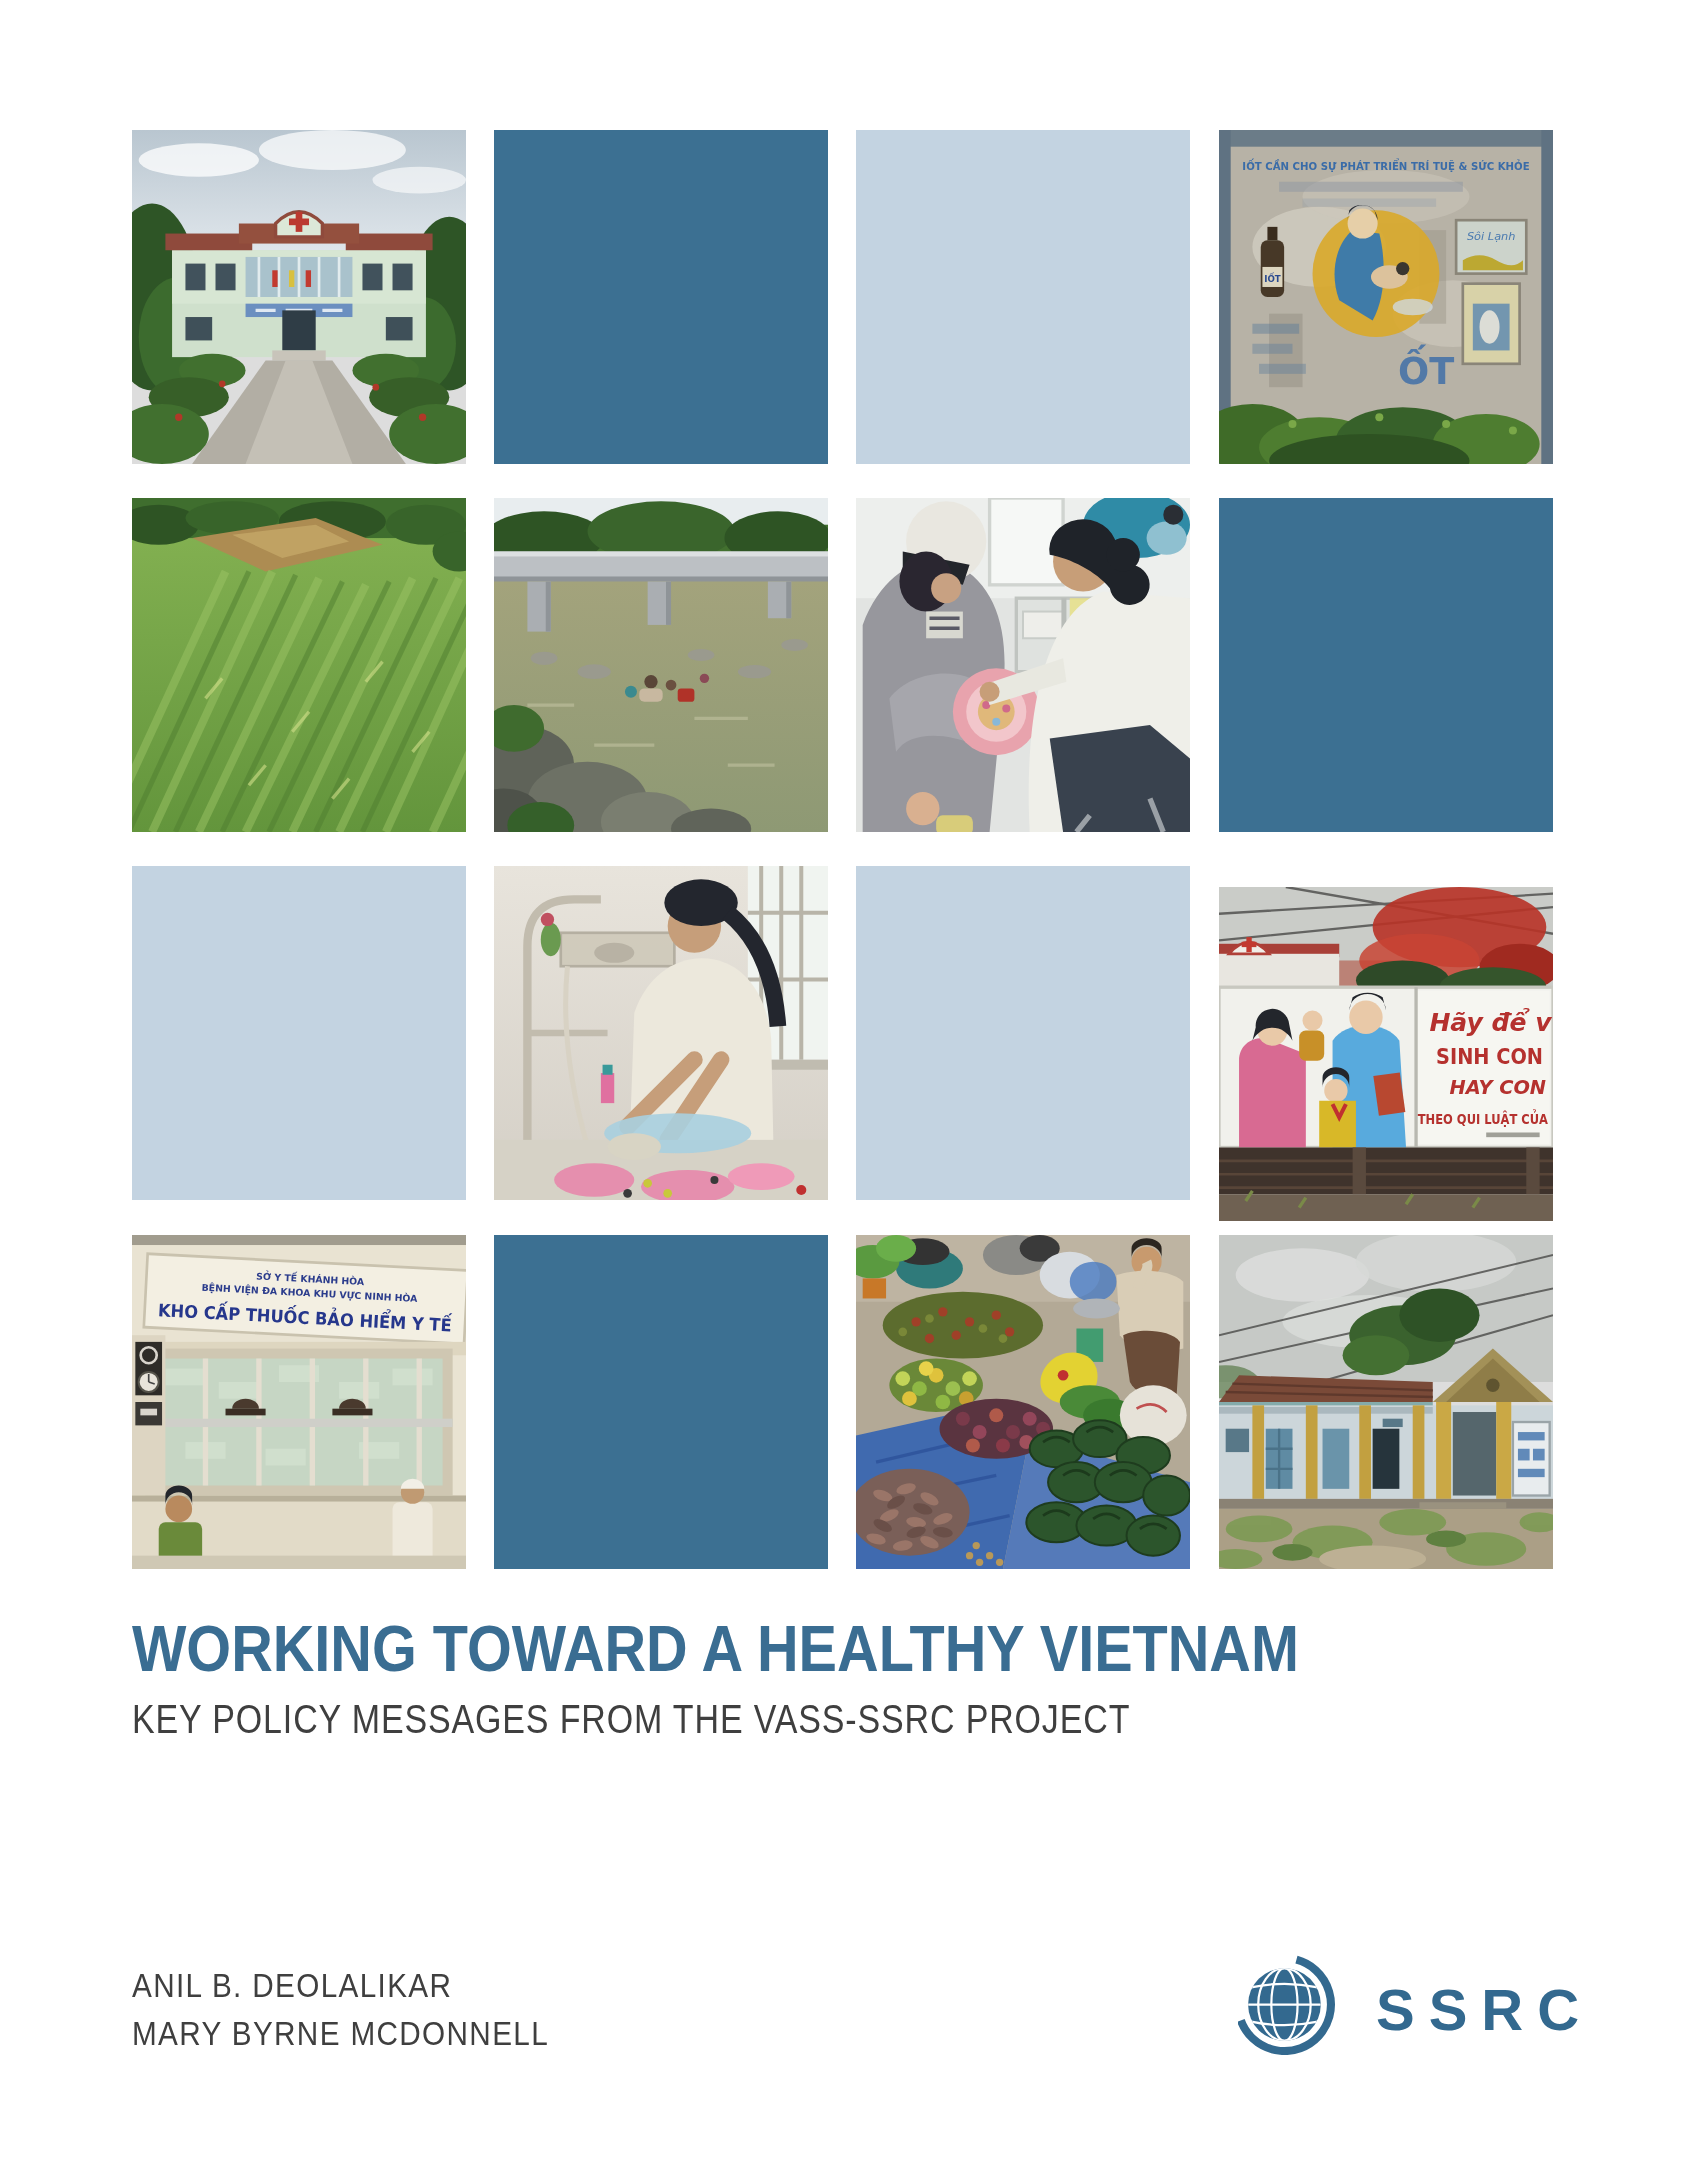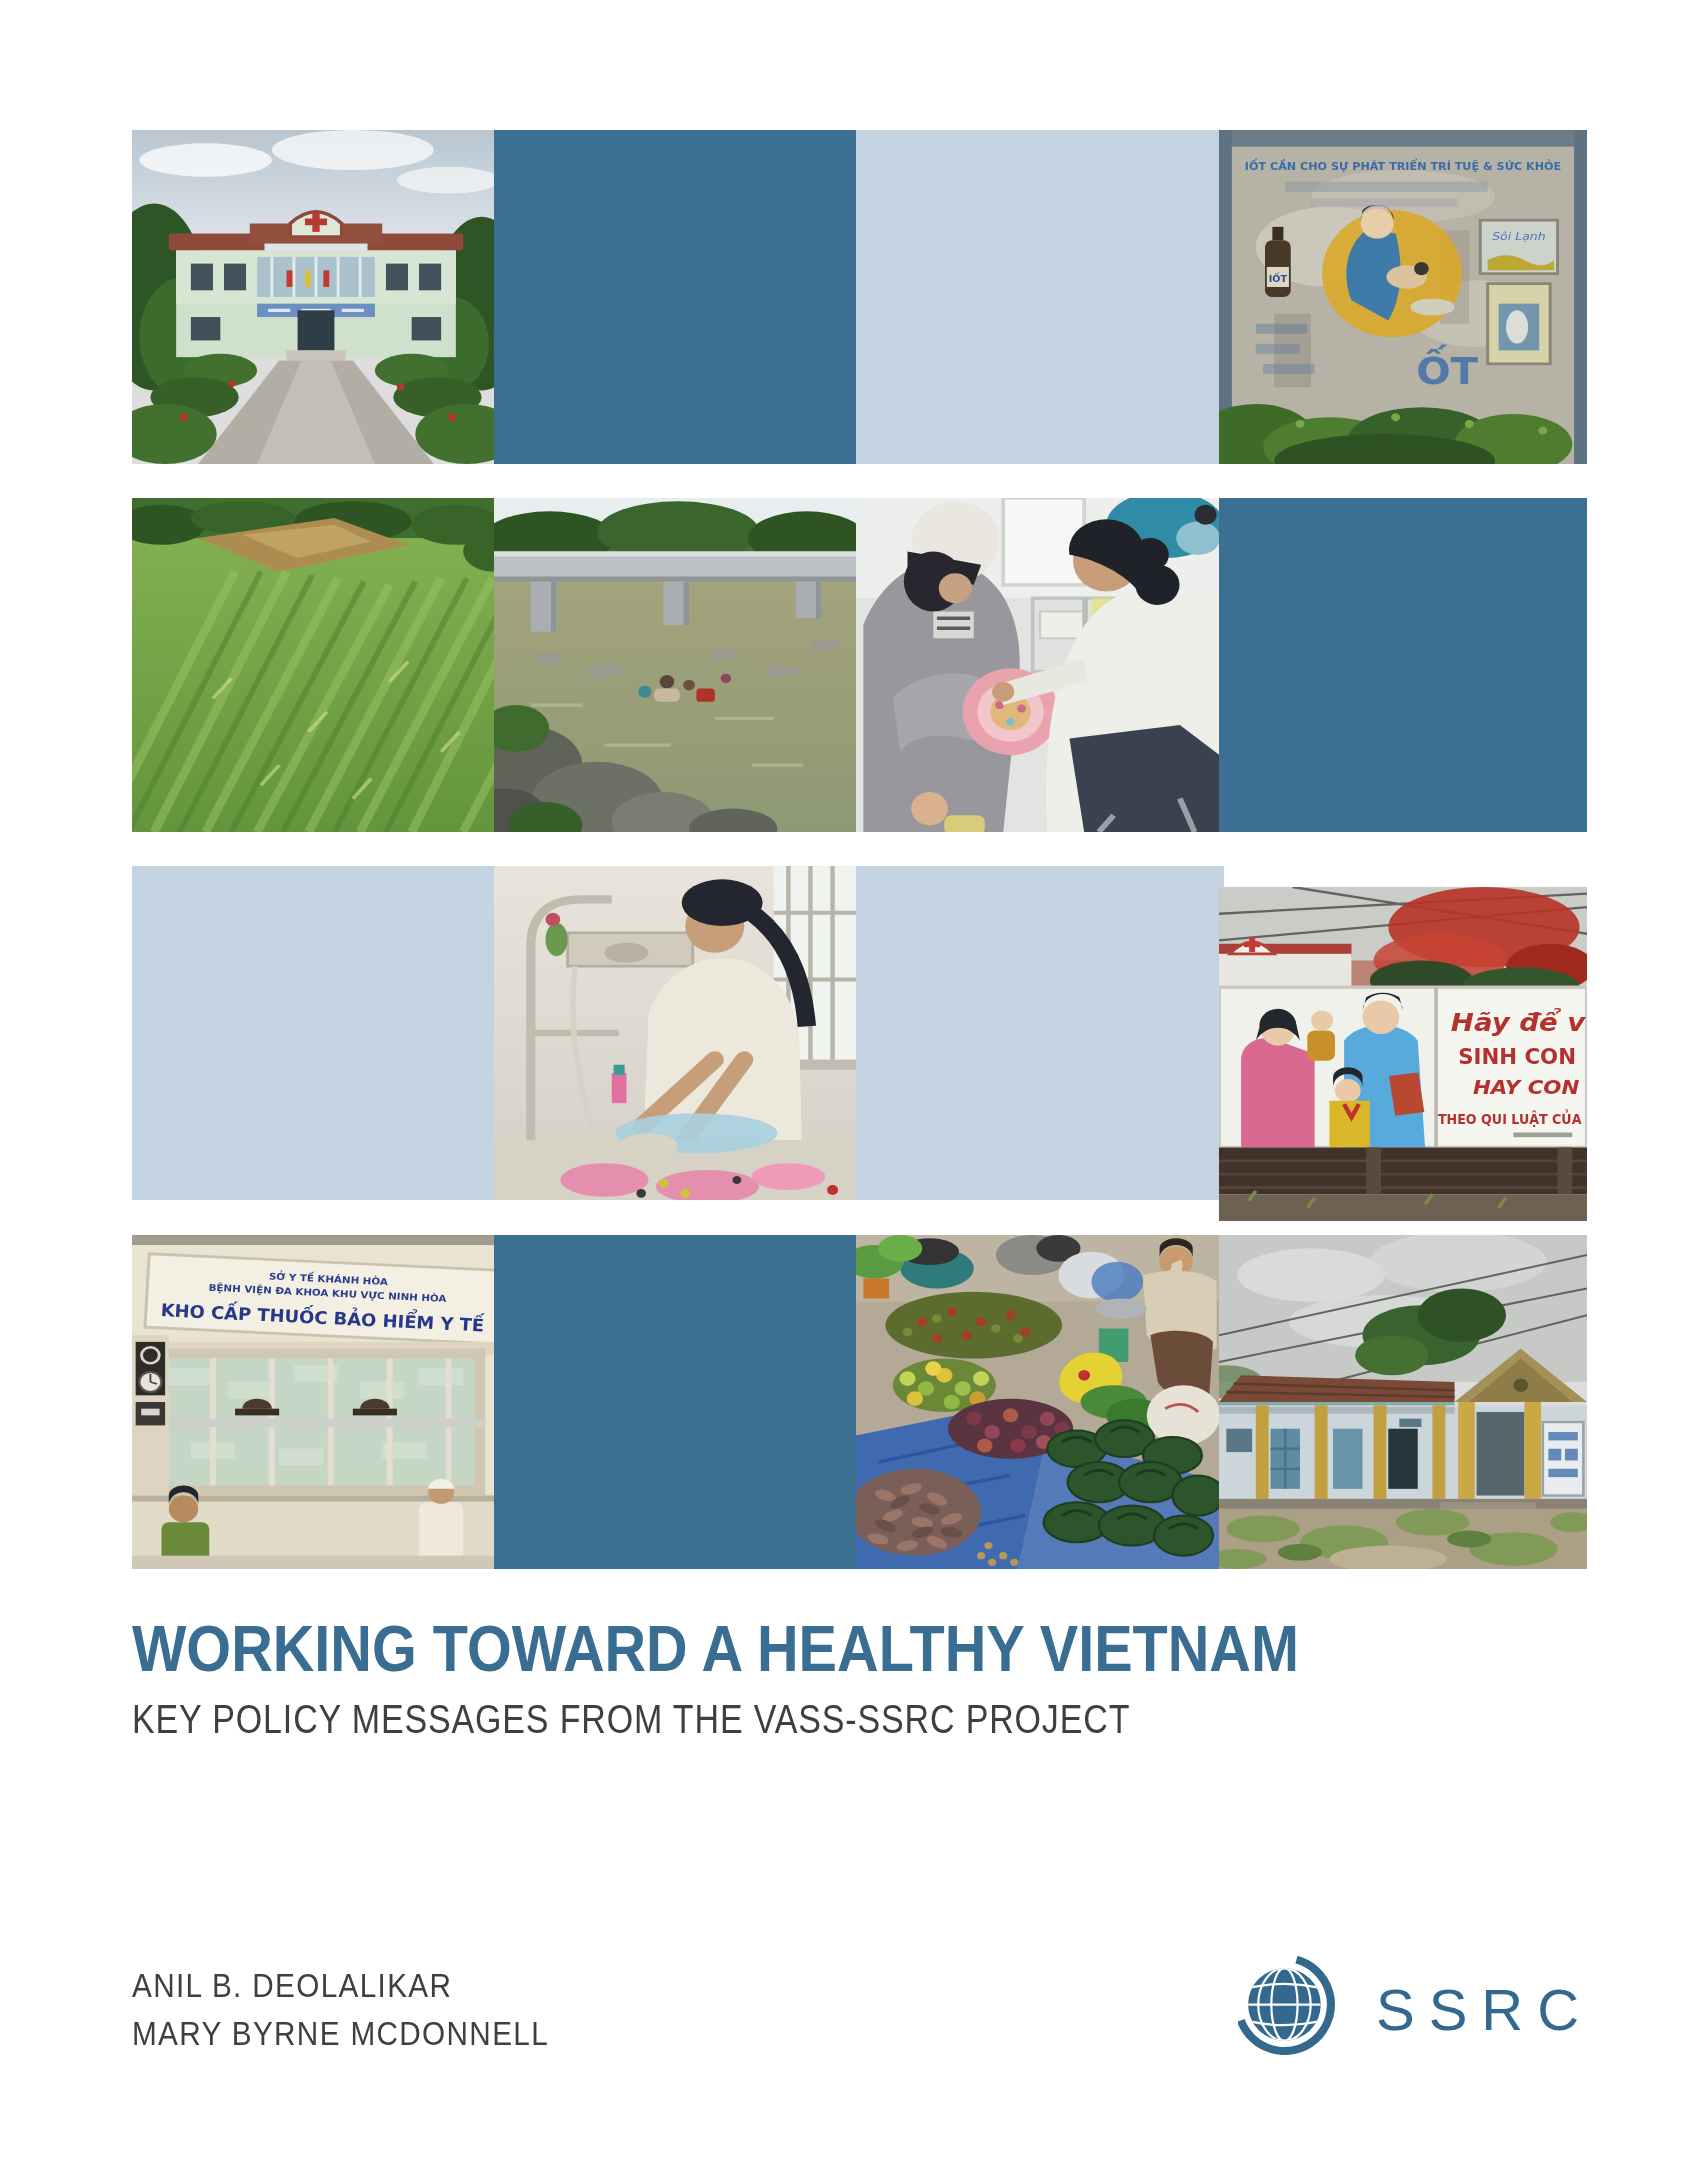--- a/index.html
+++ b/index.html
@@ -1,20 +1,20 @@
 <!DOCTYPE html>
 <html style="--dark_tile: #3C7092; --light_tile: #C3D3E1; --title_blue: #3A6D92; --logo_blue: #33698F; --text_dark: #3F3F3F;"><head>
 <meta charset="utf-8">
 <style>
   html,body{margin:0;padding:0;}
   body{
     width:1683px;height:2178px;position:relative;background:#ffffff;
     font-family:"Liberation Sans",sans-serif;overflow:hidden;
   }
-  .tile{position:absolute;width:368px;height:334px;}
+  .tile{position:absolute;width:334px;height:334px;}
   .solid-dark{background:var(--dark_tile,#3C7092);}
   .solid-light{background:var(--light_tile,#C3D3E1);}
   .photo{overflow:hidden;background:#ddd;}
   .photo svg{width:100%;height:100%;display:block;}
   .title{
     position:absolute;left:132px;top:1612px;white-space:nowrap;
     font-size:64px;font-weight:bold;color:var(--title_blue,#3A6D92);
     transform:scaleX(.9);transform-origin:left top;letter-spacing:0;
   }
   .subtitle{
@@ -23,21 +23,21 @@
     transform:scaleX(.85);transform-origin:left top;letter-spacing:1px;
   }
   .authors{
     position:absolute;left:132px;top:1962px;
     font-size:33px;line-height:48px;color:var(--text_dark,#3F3F3F);
     transform:scaleX(.9);transform-origin:left top;letter-spacing:1.5px;white-space:nowrap;
   }
   .logo-globe{position:absolute;left:1238px;top:1950px;width:105px;height:105px;}
   .logo-text{
     position:absolute;left:1376px;top:1981px;line-height:1;white-space:nowrap;
-    font-size:58px;font-weight:normal;letter-spacing:14px;color:var(--logo_blue,#33698F);
+    font-size:58px;font-weight:bold;letter-spacing:14px;color:var(--logo_blue,#33698F);
   }
 </style>
 </head>
 <body>
 
 <div class="tile photo" style="left:132px;top:130px" title="Commune health center building with red roof and green facade">
   <svg viewBox="0 0 100 100" preserveAspectRatio="none">
     <defs>
       <linearGradient id="t1sky" x1="0" y1="0" x2="0" y2="1">
         <stop offset="0" stop-color="#b9c6d0"></stop>

